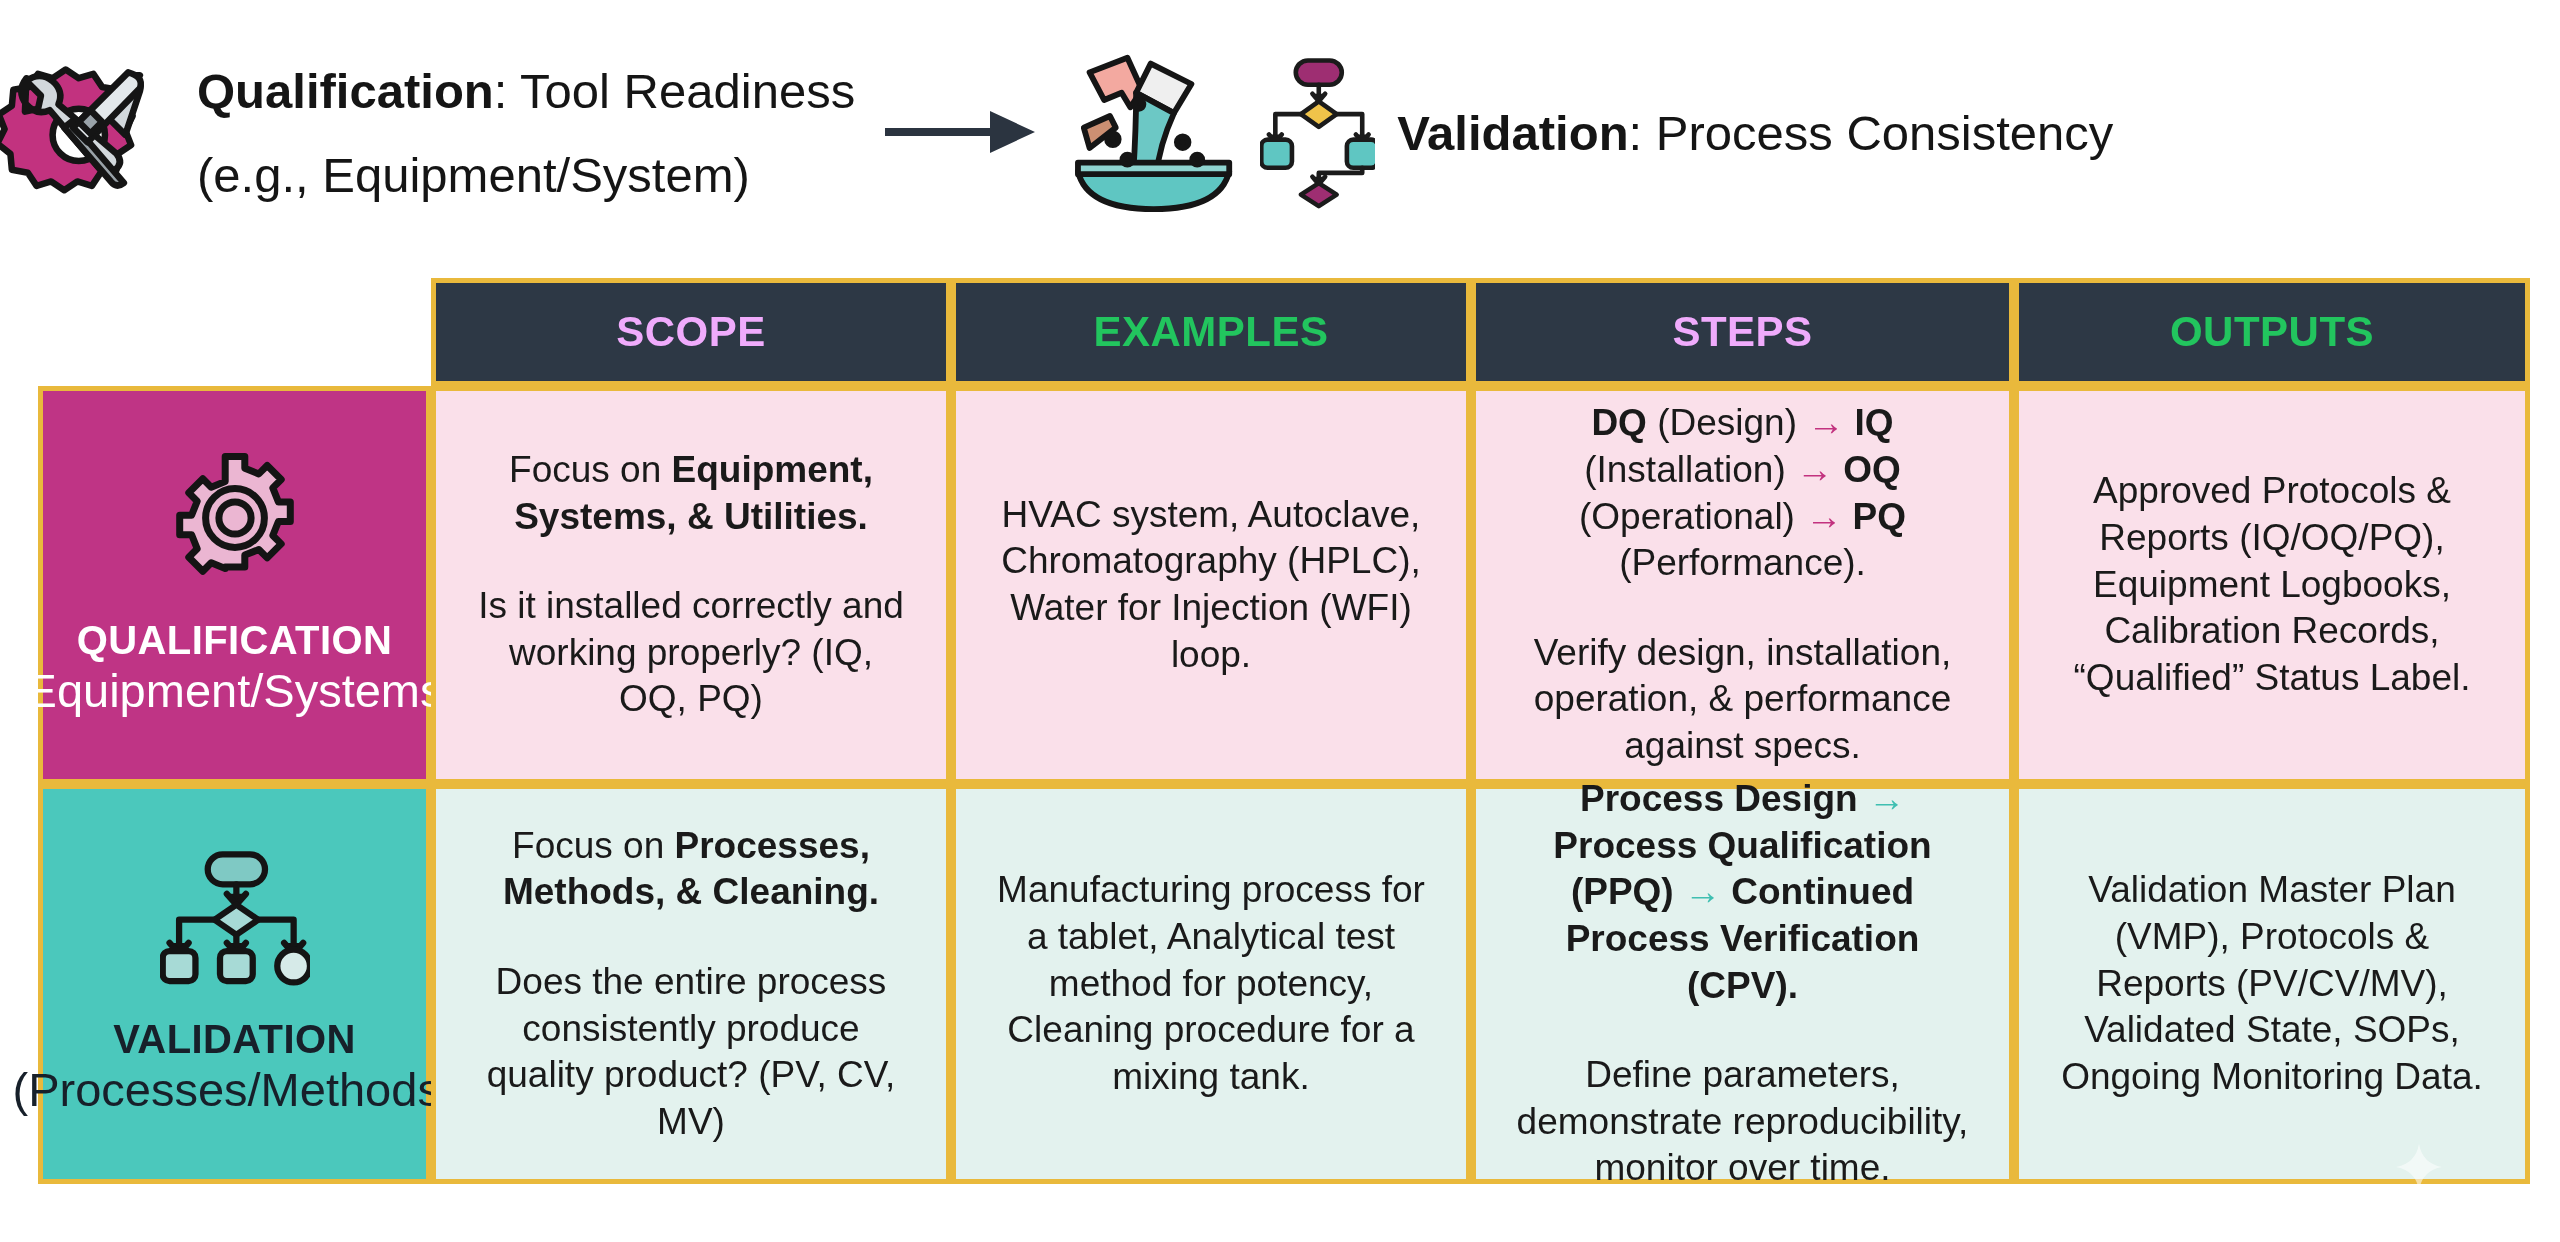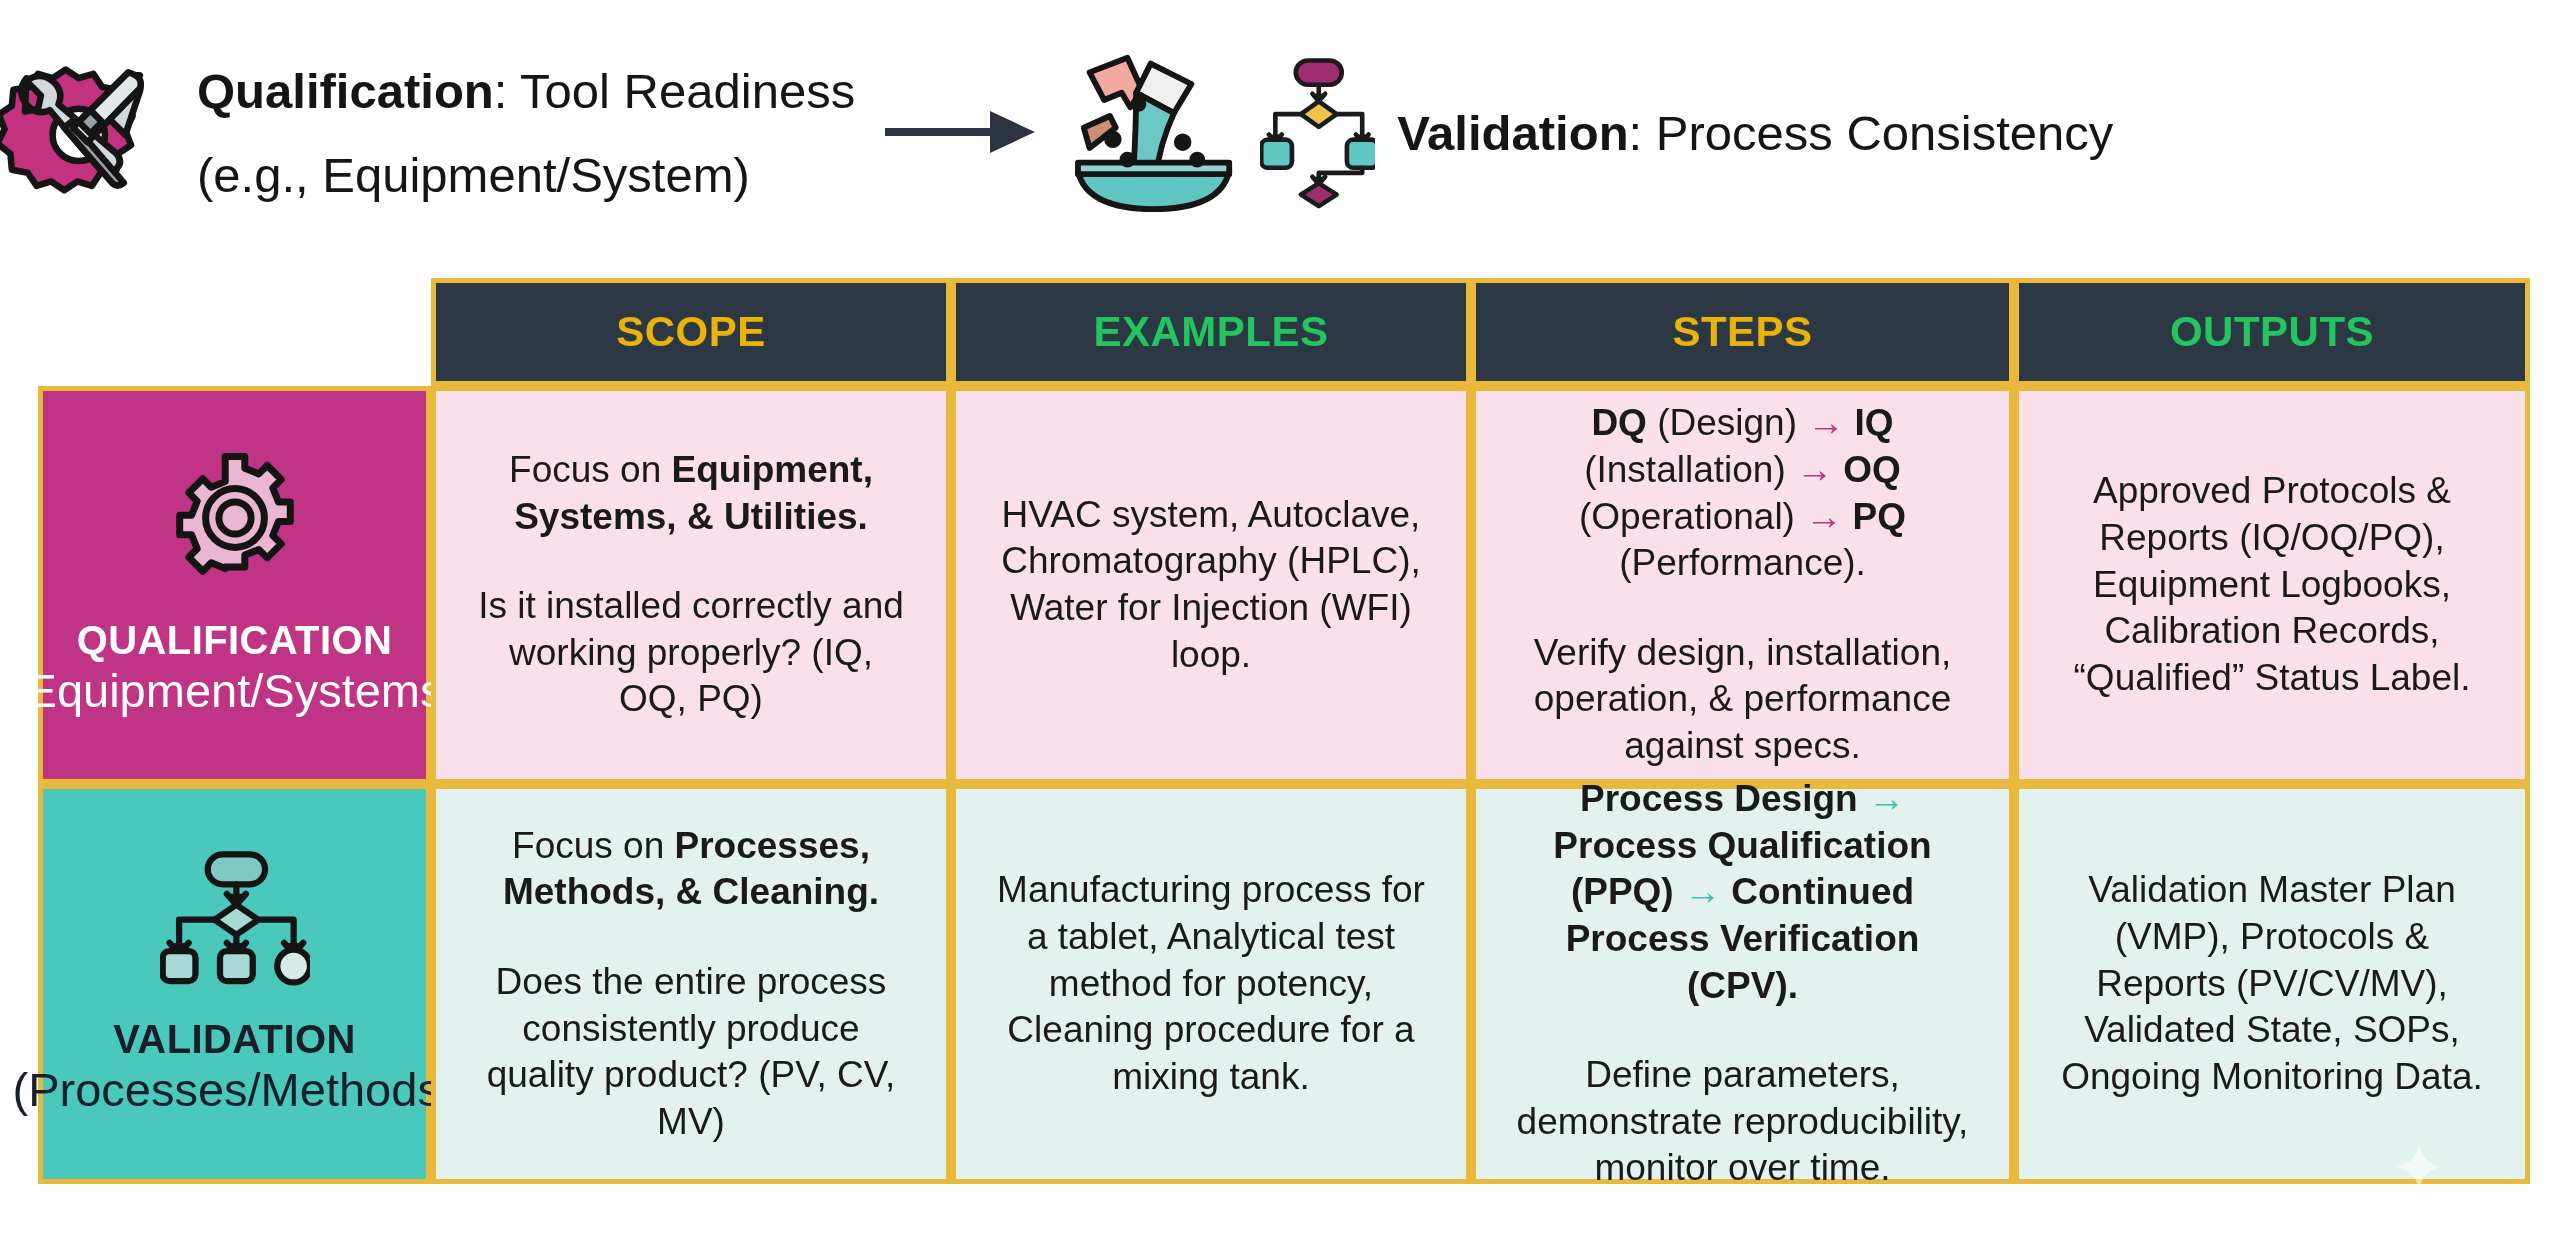--- a/index.html
+++ b/index.html
@@ -31,21 +31,21 @@
     grid-template-rows:108px 398px 400px;
     gap:0px;
   }
   .cell{position:relative;box-sizing:border-box;}
   .hdr{
     background:#2D3845;
     border:5px solid #E9B93C;
     display:flex;align-items:center;justify-content:center;
     font-size:42px;font-weight:bold;letter-spacing:.5px;
   }
-  .hdr.white{color:#eab308;}
+  .hdr.white{color:#f0abfc;}
   .hdr.gold{color:#22c55e;}
   .corner-blank{background:transparent;border:none;}
 
   .rowlabel{
     border:5px solid #E9B93C;
     display:flex;flex-direction:column;align-items:center;justify-content:center;
     padding:14px 8px 18px;
   }
   .rowlabel.qual{background:#BF3485;}
   .rowlabel.val{background:#4BC8BC;}

